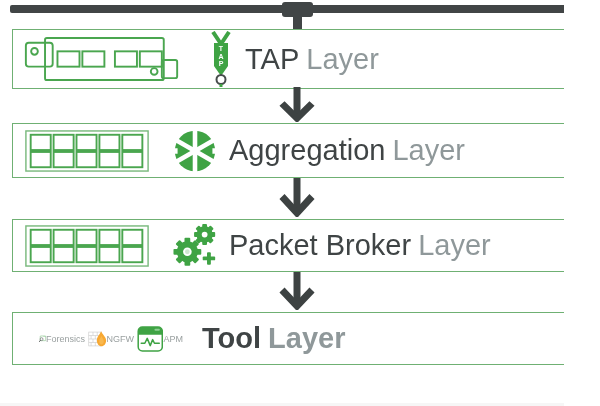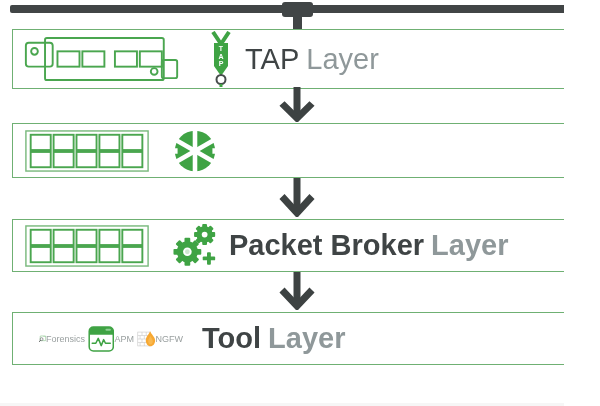--- a/index.html
+++ b/index.html
@@ -109,20 +109,23 @@
     <svg width="44" height="44" viewBox="0 0 48 48" style="margin-left:22px; flex:0 0 auto;">
       <circle cx="24" cy="24" r="22" fill="#3fa344"></circle>
       <g stroke="#ffffff" stroke-width="5">
         <line x1="24" y1="1" x2="24" y2="47"></line>
         <line x1="24" y1="1" x2="24" y2="47" transform="rotate(60 24 24)"></line>
         <line x1="24" y1="1" x2="24" y2="47" transform="rotate(120 24 24)"></line>
       </g>
       <rect x="0" y="21" width="5" height="6" fill="#ffffff"></rect>
       <rect x="43" y="21" width="5" height="6" fill="#ffffff"></rect>
     </svg>
+    <div class="title" style="margin-left:12px;">
+      <span class="primary">Aggregation</span><span class="secondary">Layer</span>
+    </div>
   </div>
 
   <svg class="arrow" id="arrow-2" viewBox="0 0 44 38" preserveAspectRatio="none">
     <line x1="22" y1="0" x2="22" y2="30" stroke="#3d4242" stroke-width="7"></line>
     <polyline points="7,18 22,34 37,18" fill="none" stroke="#3d4242" stroke-width="7"></polyline>
   </svg>
 
   <div class="layer-box" id="pb-box">
     <svg width="128" height="42" viewBox="0 0 130 44" style="margin-left:10px; flex:0 0 auto;">
       <rect x="1" y="1" width="128" height="42" fill="none" stroke="#79b97d" stroke-width="1.5"></rect>
@@ -167,21 +170,21 @@
         </g>
         <circle r="11" fill="#3fa344"></circle>
         <circle r="4.5" fill="#ffffff"></circle>
         <circle r="2.5" fill="#3fa344" opacity="0.25"></circle>
       </g>
       <g fill="#3fa344">
         <rect x="31" y="36" width="13" height="4" rx="1"></rect>
         <rect x="35.5" y="31.5" width="4" height="13" rx="1"></rect>
       </g>
     </svg>
-    <div class="title" style="margin-left:10px;font-weight:bold;">
+    <div class="title" style="margin-left:10px;">
       <span class="primary">Packet Broker</span><span class="secondary">Layer</span>
     </div>
   </div>
 
   <svg class="arrow" id="arrow-3" viewBox="0 0 44 38" preserveAspectRatio="none">
     <line x1="22" y1="0" x2="22" y2="30" stroke="#3d4242" stroke-width="7"></line>
     <polyline points="7,18 22,34 37,18" fill="none" stroke="#3d4242" stroke-width="7"></polyline>
   </svg>
 
   <div class="layer-box" id="tool-box">
@@ -190,30 +193,20 @@
       <div class="tool">
         <svg width="42" height="40" viewBox="0 0 46 44">
           <rect x="8" y="2" width="36" height="31" rx="3" fill="#ffffff" stroke="#3fa344" stroke-width="2.5"></rect>
           <circle cx="29" cy="7.5" r="1.7" fill="#3fa344"></circle>
           <circle cx="34.5" cy="7.5" r="1.7" fill="#3fa344"></circle>
           <circle cx="40" cy="7.5" r="1.7" fill="#3fa344"></circle>
           <circle cx="17" cy="23" r="9.5" fill="#ffffff" stroke="#474c4c" stroke-width="3.5"></circle>
           <line x1="10" y1="30" x2="3" y2="39" stroke="#474c4c" stroke-width="5.5" stroke-linecap="round"></line>
         </svg>
         <div class="tool-label">Forensics</div>
-      </div>
-
-      <div class="tool">
-        <svg width="40" height="40" viewBox="0 0 44 44">
-          <rect x="2" y="2" width="40" height="40" rx="7" fill="#ffffff" stroke="#3fa344" stroke-width="2.5"></rect>
-          <path d="M2,9 a7,7 0 0 1 7,-7 h26 a7,7 0 0 1 7,7 v6 H2 Z" fill="#3fa344"></path>
-          <rect x="29" y="5" width="9" height="3.5" rx="1.7" fill="#8fd094"></rect>
-          <polyline points="7,29 13,29 17,21 22,33 26,23 29,29 37,29" fill="none" stroke="#3fa344" stroke-width="2.5" stroke-linejoin="round" stroke-linecap="round"></polyline>
-        </svg>
-        <div class="tool-label">APM</div>
       </div>
 
       <div class="tool">
         <svg width="44" height="40" viewBox="0 0 48 44">
           <g stroke="#c9c9c9" stroke-width="1.6" fill="#ffffff">
             <rect x="2" y="4" width="32" height="36"></rect>
             <line x1="2" y1="13" x2="34" y2="13"></line>
             <line x1="2" y1="22" x2="34" y2="22"></line>
             <line x1="2" y1="31" x2="34" y2="31"></line>
             <line x1="13" y1="4" x2="13" y2="13"></line>
@@ -226,20 +219,30 @@
             <line x1="8" y1="31" x2="8" y2="40"></line>
             <line x1="19" y1="31" x2="19" y2="40"></line>
             <line x1="30" y1="31" x2="30" y2="40"></line>
           </g>
           <path d="M34,2 C31,10 23,15 23,26 C23,35 28.5,41 35,41 C41.5,41 47,35 47,26 C47,16 38,12 34,2 Z" fill="#f7a832"></path>
           <path d="M35,14 C33,19 29,22 29,28 C29,33 31.5,36.5 35,36.5 C38.5,36.5 41,33 41,28 C41,22.5 37,19.5 35,14 Z" fill="#f9b84f"></path>
         </svg>
         <div class="tool-label">NGFW</div>
       </div>
 
+      <div class="tool">
+        <svg width="40" height="40" viewBox="0 0 44 44">
+          <rect x="2" y="2" width="40" height="40" rx="7" fill="#ffffff" stroke="#3fa344" stroke-width="2.5"></rect>
+          <path d="M2,9 a7,7 0 0 1 7,-7 h26 a7,7 0 0 1 7,7 v6 H2 Z" fill="#3fa344"></path>
+          <rect x="29" y="5" width="9" height="3.5" rx="1.7" fill="#8fd094"></rect>
+          <polyline points="7,29 13,29 17,21 22,33 26,23 29,29 37,29" fill="none" stroke="#3fa344" stroke-width="2.5" stroke-linejoin="round" stroke-linecap="round"></polyline>
+        </svg>
+        <div class="tool-label">APM</div>
+      </div>
+
 
     </div>
     <div class="title" style="margin-left:16px; align-self:center;font-weight:bold;">
       <span class="primary">Tool</span><span class="secondary">Layer</span>
     </div>
   </div>
 
   <div class="bottom-strip"></div>
 </div>
 

